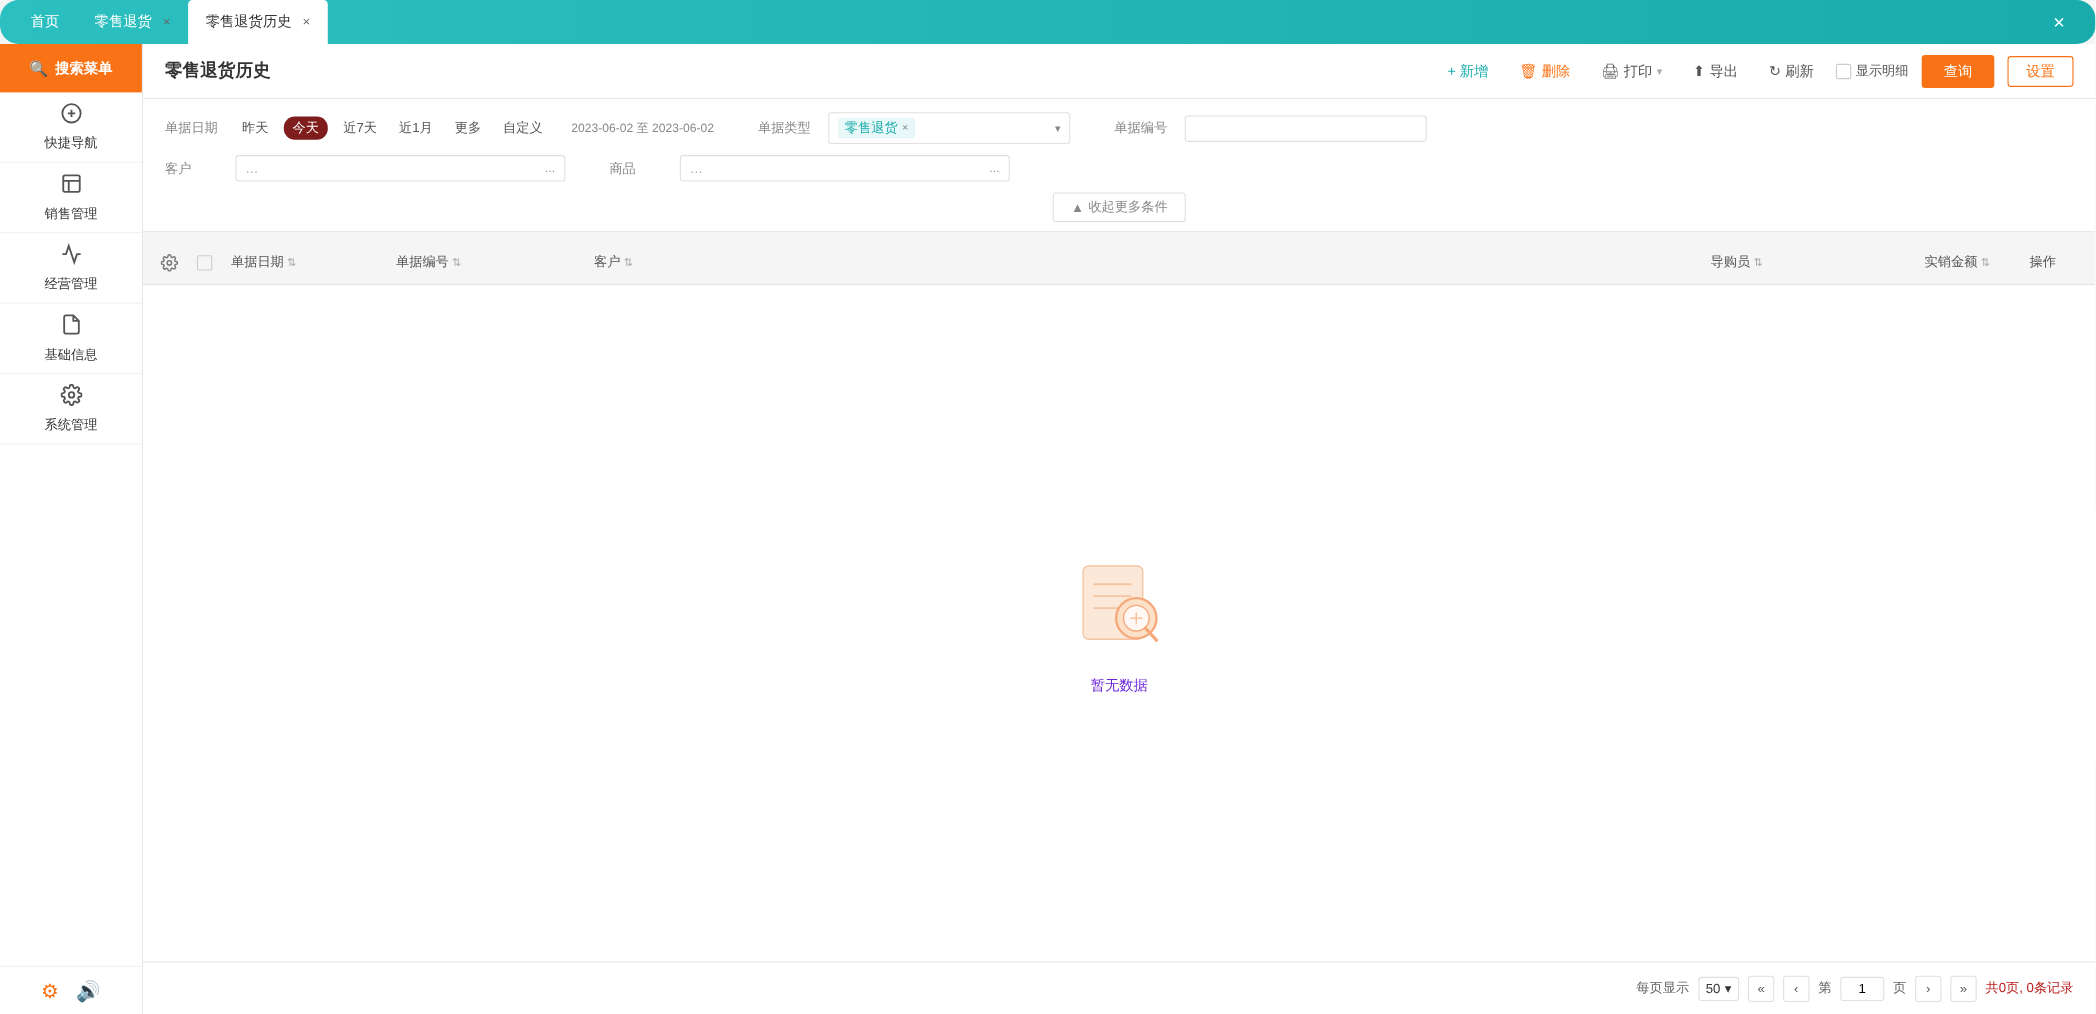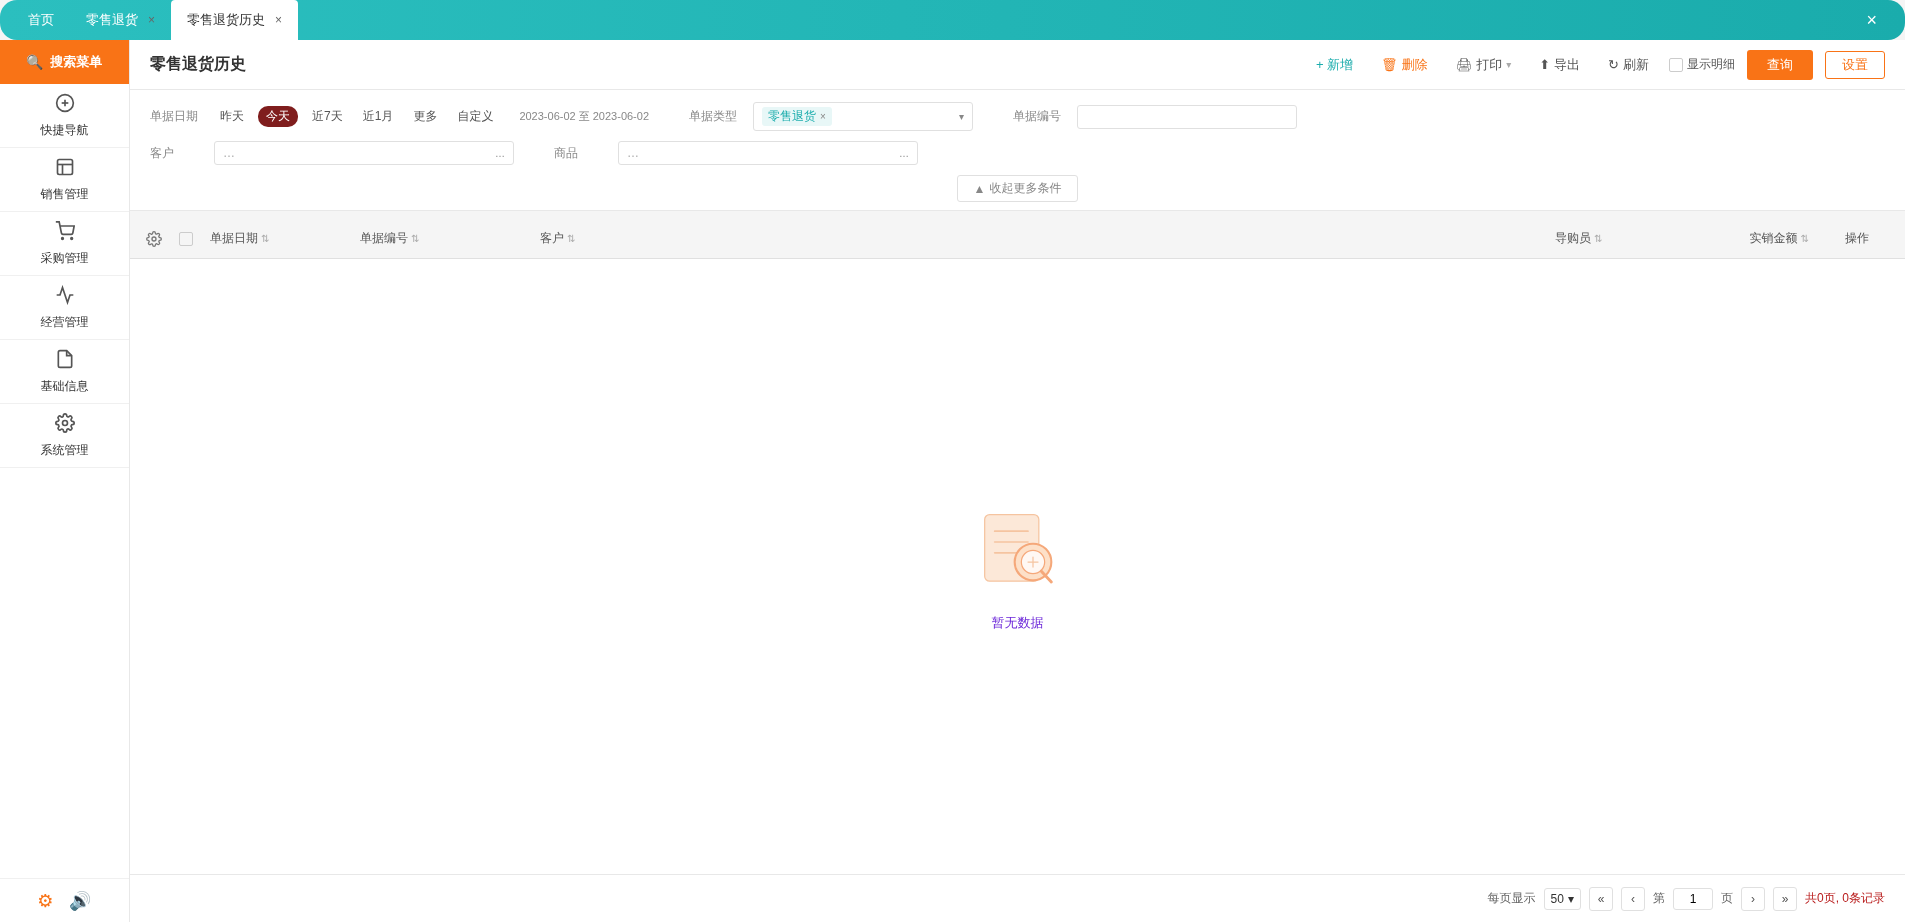--- a/index.html
+++ b/index.html
@@ -437,30 +437,20 @@
             <rect x="3" y="3" width="18" height="18" rx="2"></rect>
             <line x1="3" y1="9" x2="21" y2="9"></line>
             <line x1="9" y1="21" x2="9" y2="9"></line>
           </svg>
       </span>
       <span class="sidebar-item-label">销售管理</span>
     </div>
     <div class="sidebar-item">
       <span class="sidebar-item-icon">
         <svg width="20" height="20" viewBox="0 0 24 24" fill="none" stroke="#555" stroke-width="2">
-            <circle cx="9" cy="21" r="1"></circle>
-            <circle cx="20" cy="21" r="1"></circle>
-            <path d="M1 1h4l2.68 13.39a2 2 0 0 0 2 1.61h9.72a2 2 0 0 0 2-1.61L23 6H6"></path>
-          </svg>
-      </span>
-      <span class="sidebar-item-label">采购管理</span>
-    </div>
-    <div class="sidebar-item">
-      <span class="sidebar-item-icon">
-        <svg width="20" height="20" viewBox="0 0 24 24" fill="none" stroke="#555" stroke-width="2">
             <polyline points="22 12 18 12 15 21 9 3 6 12 2 12"></polyline>
           </svg>
       </span>
       <span class="sidebar-item-label">经营管理</span>
     </div>
     <div class="sidebar-item">
       <span class="sidebar-item-icon">
         <svg width="20" height="20" viewBox="0 0 24 24" fill="none" stroke="#555" stroke-width="2">
             <path d="M14 2H6a2 2 0 0 0-2 2v16a2 2 0 0 0 2 2h12a2 2 0 0 0 2-2V8z"></path>
             <polyline points="14 2 14 8 20 8"></polyline>

